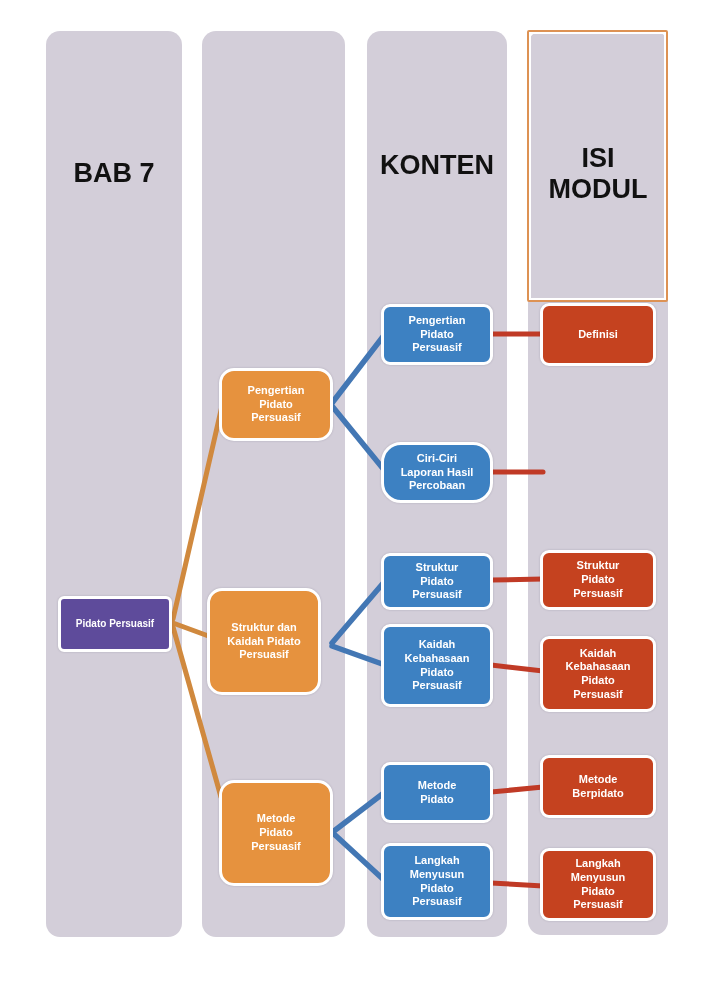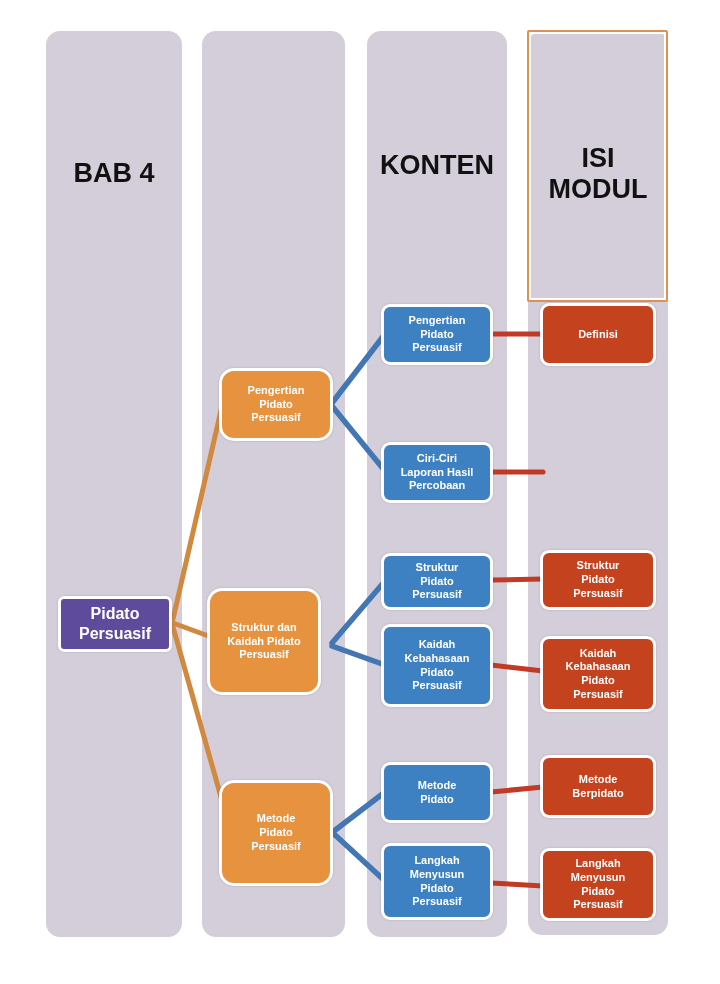--- a/index.html
+++ b/index.html
@@ -63,31 +63,31 @@
     justify-content: center;
     text-align: center;
     color: #ffffff;
     font-weight: bold;
     font-size: 11px;
     line-height: 1.25;
     padding: 2px 4px;
     box-shadow: 0 0 2px rgba(60,50,80,0.25);
   }
   .node-label { white-space: pre-line; }
-  .n-root { background: #5e4b9b; border-radius: 6px;  font-size: 16px; }
+  .n-root { background: #5e4b9b; border-radius: 6px;  font-size: 10px; }
   .n-modul { background: #e6923e; border-radius: 15px; }
   .n-konten { background: #3d81c2; border-radius: 9px; }
   .n-isi { background: #c5421f; border-radius: 9px; }
 
   .n-root { left: 58px;  top: 596px; width: 114px; height: 56px; }
   .n-m1   { left: 219px; top: 368px; width: 114px; height: 73px; }
   .n-m2   { left: 207px; top: 588px; width: 114px; height: 107px; }
   .n-m3   { left: 219px; top: 780px; width: 114px; height: 106px; }
   .n-k1   { left: 381px; top: 304px; width: 112px; height: 61px; }
-  .n-k2   { left: 381px; top: 442px; width: 112px; height: 61px; }
+  .n-k2   { left: 381px; top: 442px; width: 112px; height: 61px; border-radius: 20px; }
   .n-k3   { left: 381px; top: 553px; width: 112px; height: 57px; }
   .n-k4   { left: 381px; top: 624px; width: 112px; height: 83px; }
   .n-k5   { left: 381px; top: 762px; width: 112px; height: 61px; }
   .n-k6   { left: 381px; top: 843px; width: 112px; height: 77px; }
   .n-i1   { left: 540px; top: 303px; width: 116px; height: 63px; }
   .n-i2   { left: 540px; top: 443px; width: 116px; height: 59px; }
   .n-i3   { left: 540px; top: 550px; width: 116px; height: 60px; }
   .n-i4   { left: 540px; top: 636px; width: 116px; height: 76px; }
   .n-i5   { left: 540px; top: 755px; width: 116px; height: 63px; }
   .n-i6   { left: 540px; top: 848px; width: 116px; height: 73px; }
@@ -97,21 +97,21 @@
 
 <div class="canvas">
 
   <div class="column col-1"></div>
   <div class="column col-2"></div>
   <div class="column col-3"></div>
   <div class="column col-4"></div>
 
   <div class="isi-outline"></div>
 
-  <div class="col-header h-1">BAB 4</div>
+  <div class="col-header h-1">BAB 7</div>
   <div class="col-header h-3">KONTEN</div>
   <div class="col-header h-4">ISI MODUL</div>
 
   <svg class="edges" width="720" height="984" viewBox="0 0 720 984">
     <g stroke="#d0893e" stroke-width="5" stroke-linecap="round" fill="none">
       <line x1="173" y1="619" x2="222" y2="406"></line>
       <line x1="173" y1="623" x2="222" y2="641"></line>
       <line x1="173" y1="627" x2="221" y2="797"></line>
     </g>
     <g stroke="#4377b4" stroke-width="5.5" stroke-linecap="round" fill="none">

